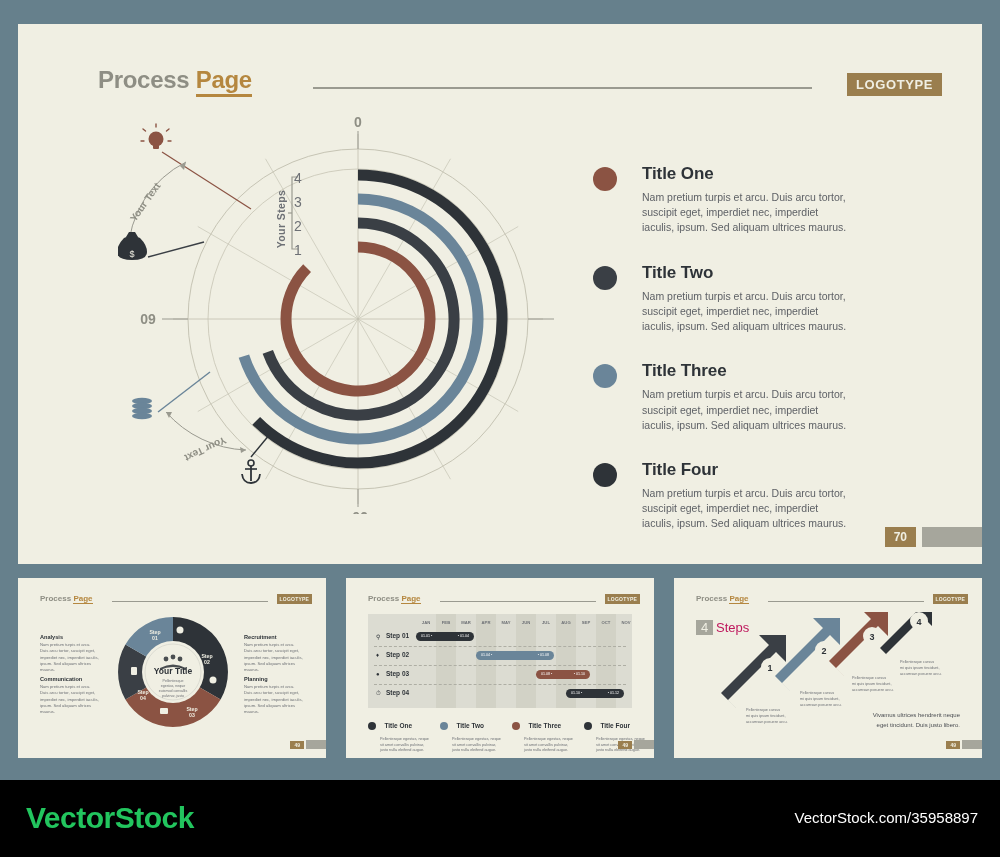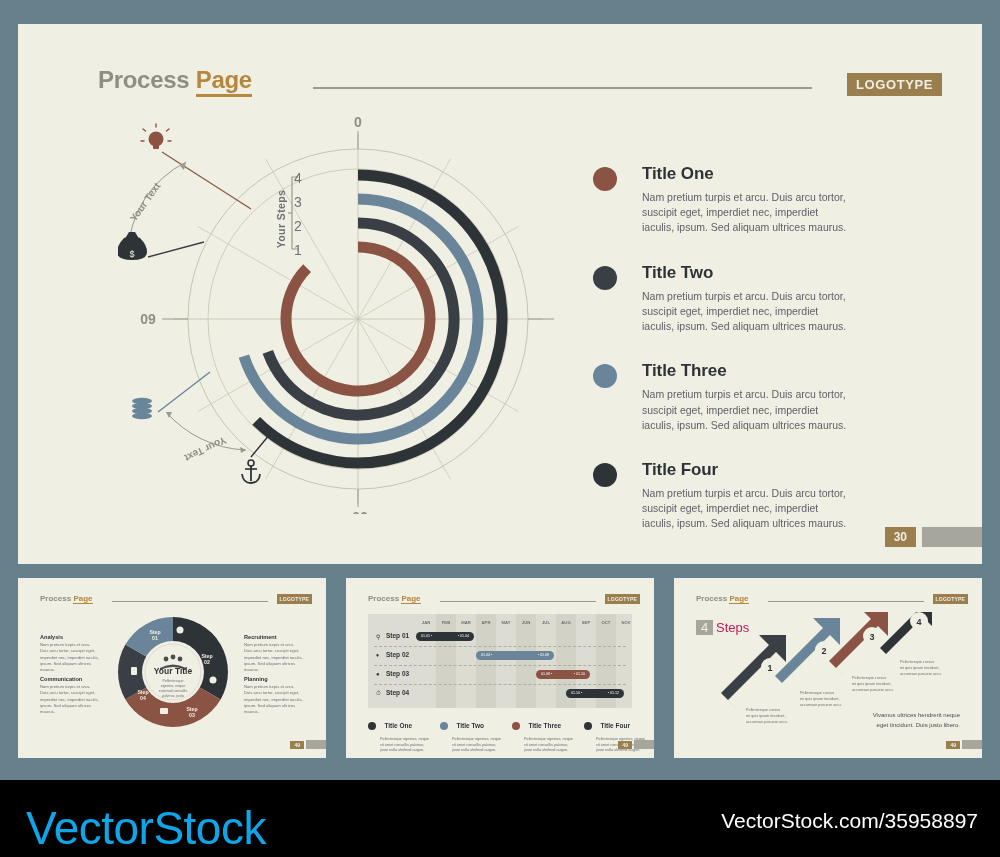--- a/index.html
+++ b/index.html
@@ -116,23 +116,23 @@
 
   
   .t3-num { position: absolute; left: 22px; top: 8px;
             background: #A6A69C; color: #F0EFE3; font-size: 13px; padding: 0 5px; }
   .t3-steps { position: absolute; left: 42px; top: 8px; font-size: 13px; color: #be185d; }
   .t3-out { position: absolute; right: 22px; bottom: 6px; width: 92px; text-align: right;
             font-size: 6px; line-height: 1.55; color: #4A4D52; }
 
   
   .wm { position: absolute; left: 0; bottom: 0; width: 1000px; height: 77px; background: #000; }
-  .wm-left { position: absolute; left: 26px; top: 21px; color: #0ea5e9; font-size: 46px;
-             font-weight: normal; letter-spacing: -0.5px; }
-  .wm-right { position: absolute; right: 22px; top: 29px; color: #fff; font-size: 21px; }
+  .wm-left { position: absolute; left: 26px; top: 21px; color: #22c55e; font-size: 30px;
+             font-weight: bold; letter-spacing: -0.5px; }
+  .wm-right { position: absolute; right: 22px; top: 29px; color: #fff; font-size: 15px; }
 </style>
 </head>
 <body>
 
 <div id="root">
 
   <div class="frame"></div>
 
   <div class="slide-main">
 
@@ -271,21 +271,21 @@
       </div>
       <div class="legend-item">
         <div class="legend-dot" style="background:#2E3338"></div>
         <div class="legend-body">
           <div class="legend-title">Title Four</div>
           <div class="legend-desc">Nam pretium turpis et arcu. Duis arcu tortor, suscipit eget, imperdiet nec, imperdiet iaculis, ipsum. Sed aliquam ultrices maurus.</div>
         </div>
       </div>
     </div>
 
-    <div class="pgnum-box">30</div>
+    <div class="pgnum-box">70</div>
     <div class="pgnum-bar"></div>
   </div>
 
   <div class="thumb t1">
     <div class="th-hdr">
       <div class="th-title">
         <span class="w1">Process</span>
         <span class="w2">Page</span>
       </div>
       <div class="th-rule"></div>

